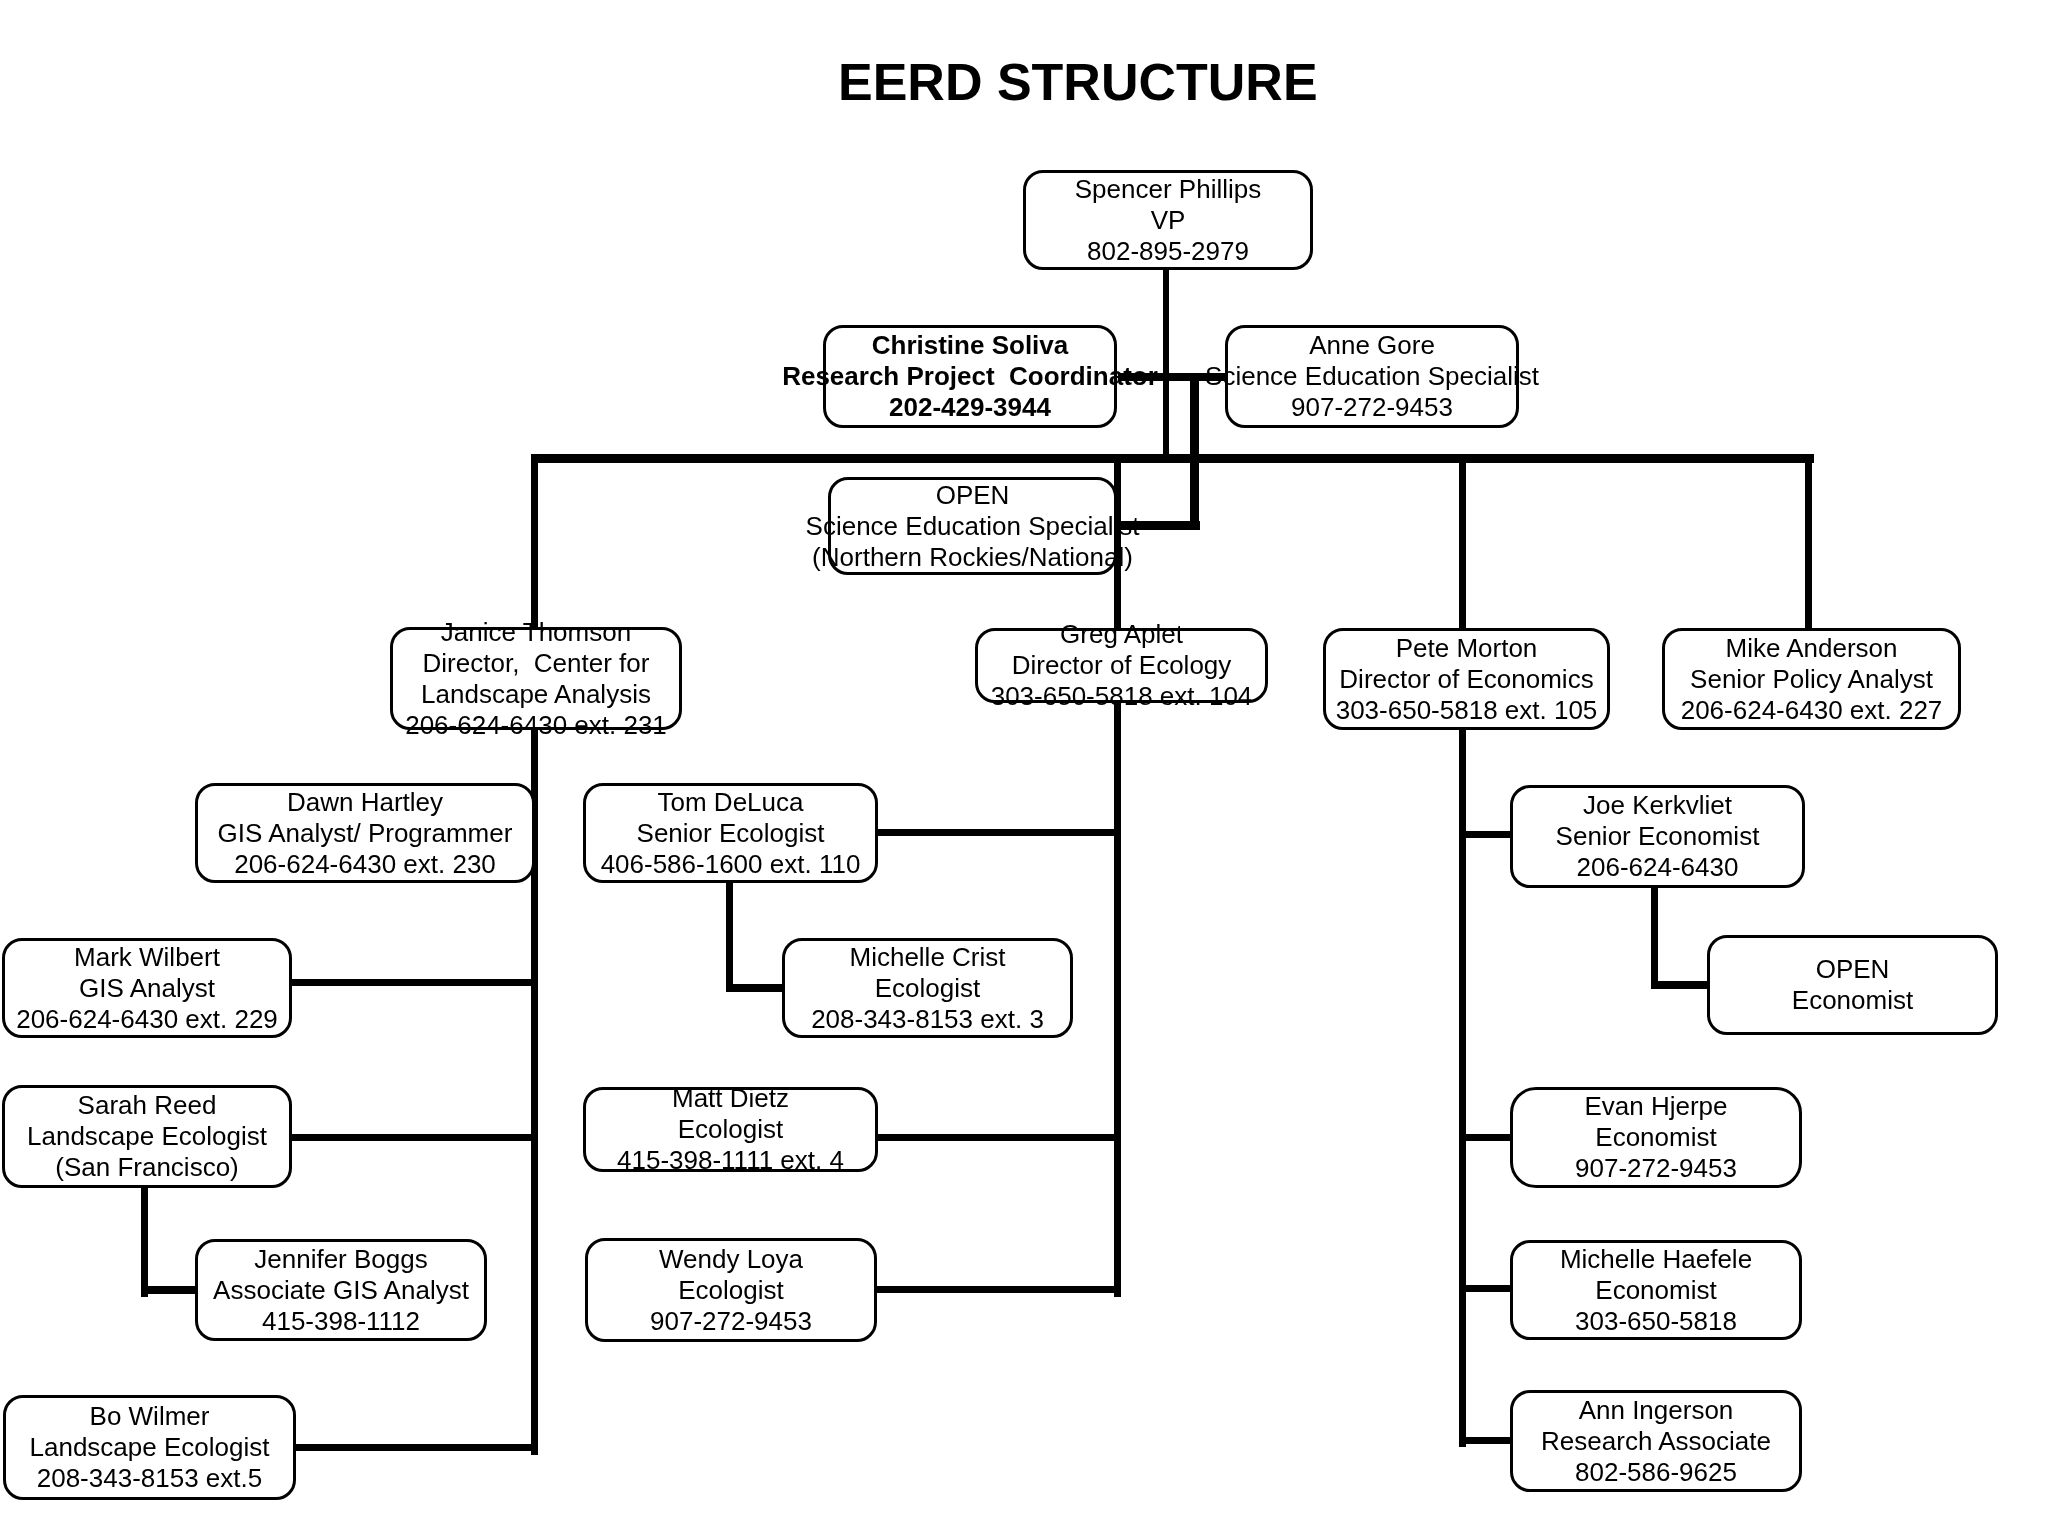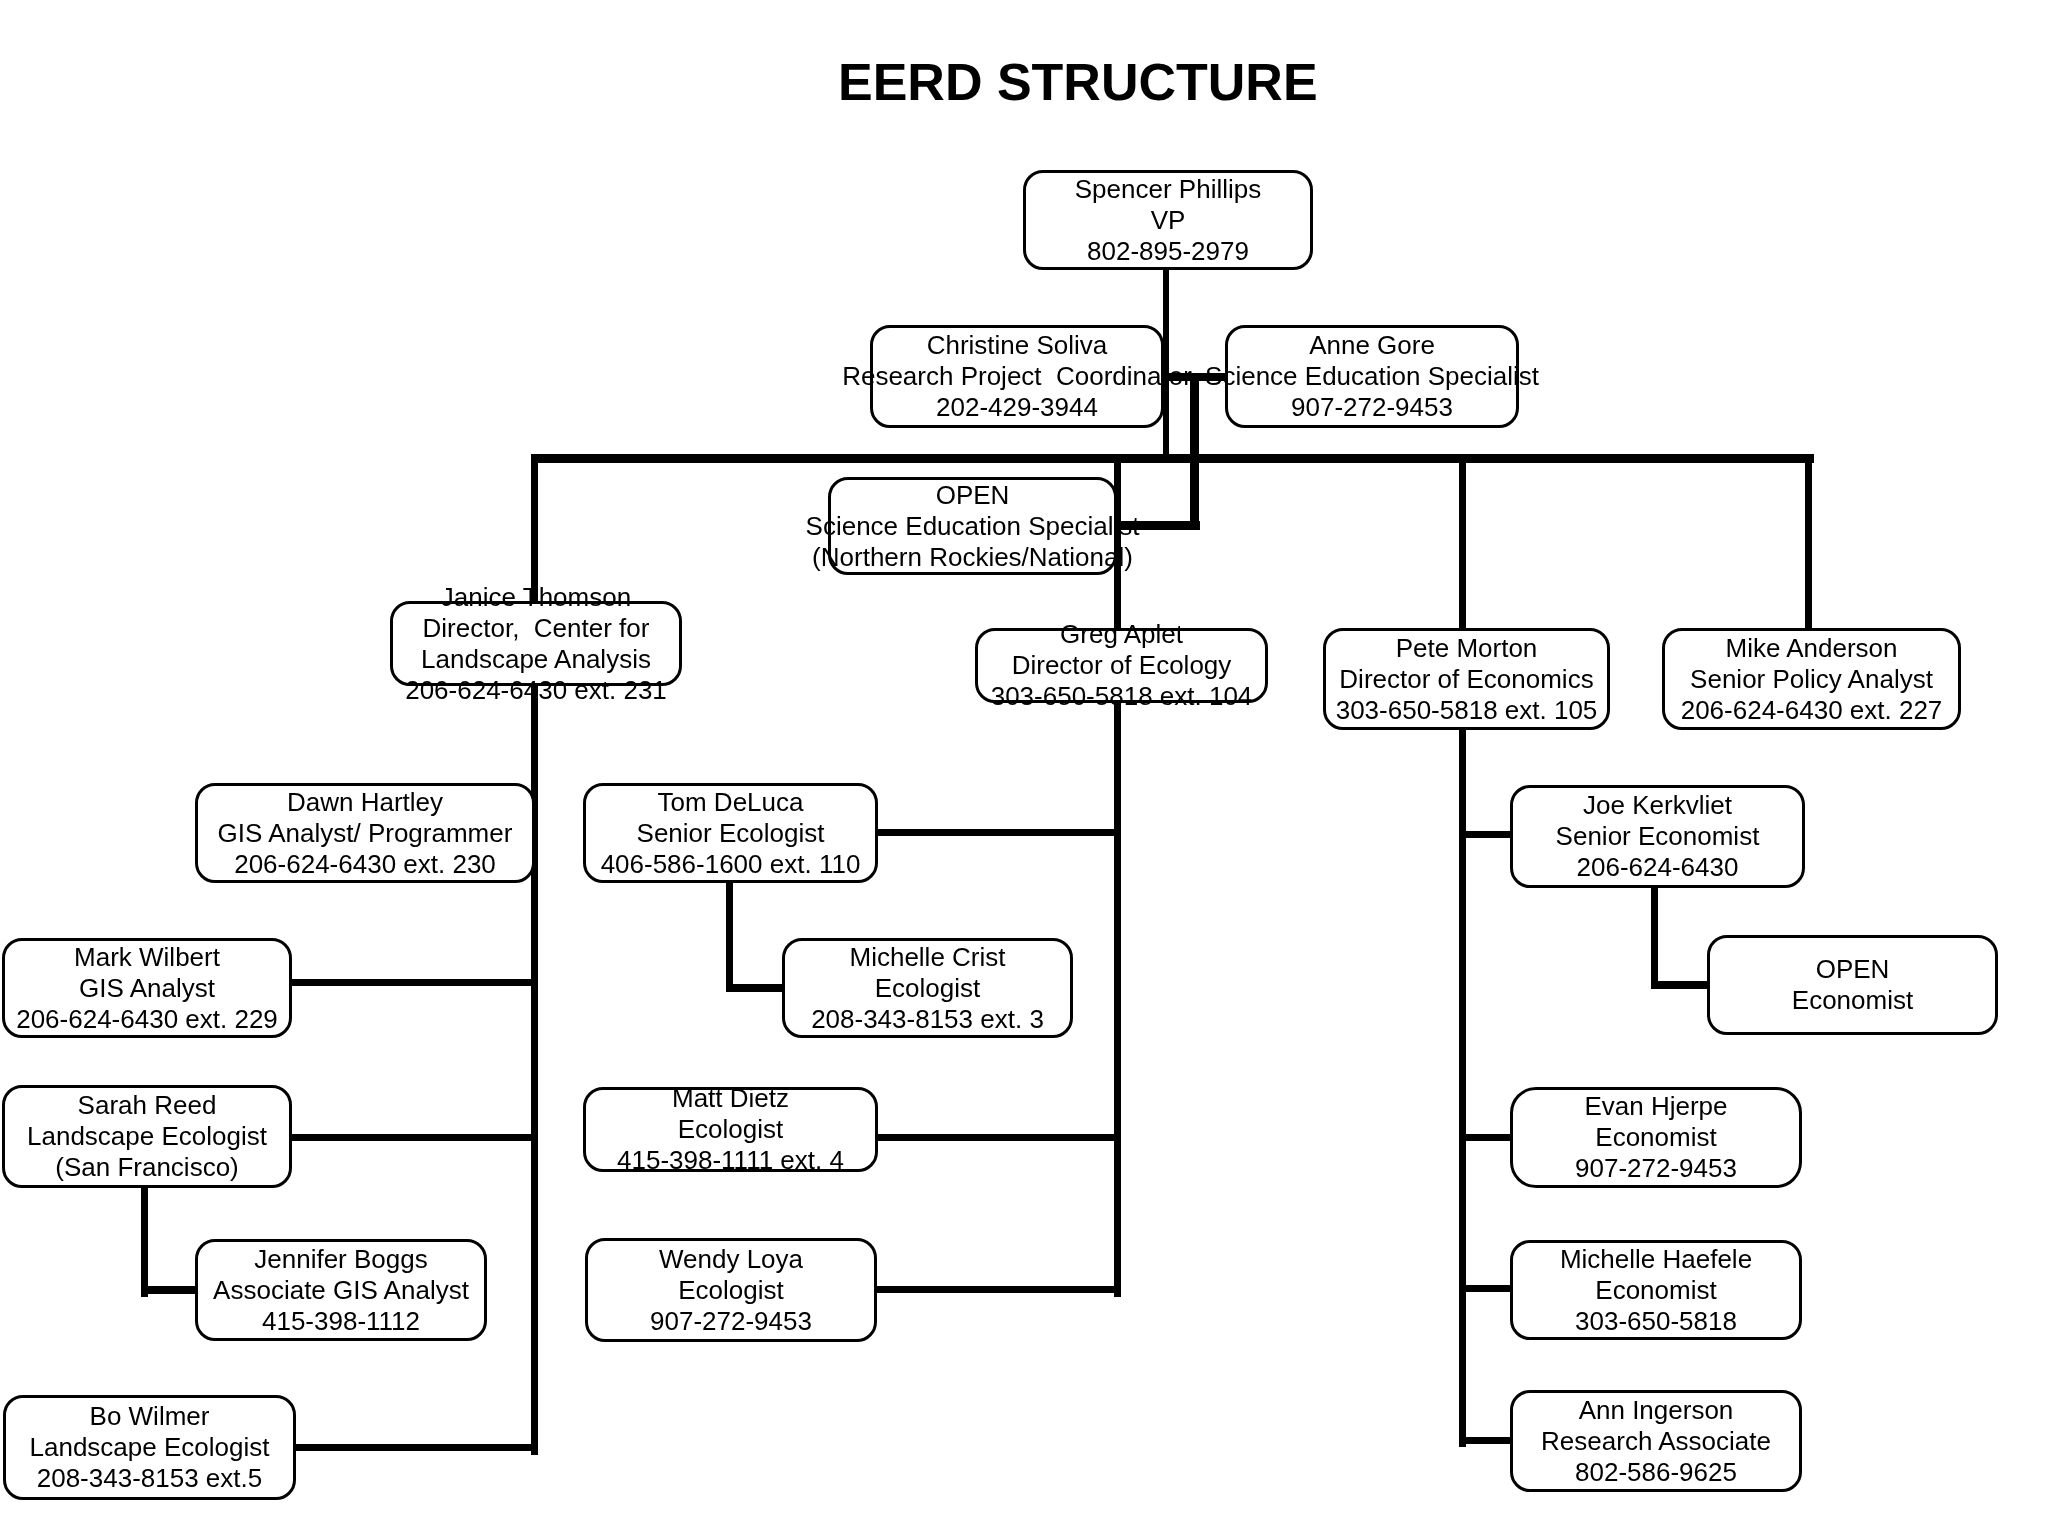--- a/index.html
+++ b/index.html
@@ -84,39 +84,39 @@
   <div class="ln" style="left:1461px;top:1285px;width:52px;height:7px;"></div>
   <div class="ln" style="left:292px;top:1444px;width:243px;height:7px;"></div>
   <div class="ln" style="left:1461px;top:1437px;width:52px;height:7px;"></div>
 
   <div class="node" style="left:1023px;top:170px;width:290px;height:100px;">
     <span class="nl">Spencer Phillips</span>
     <span class="nl">VP</span>
     <span class="nl">802-895-2979</span>
   </div>
 
-  <div class="node" style="left:870px;top:325px;width:294px;height:103px;">
+  <div class="node" style="left:823px;top:325px;width:294px;height:103px;font-weight:bold;">
     <span class="nl">Christine Soliva</span>
     <span class="nl">Research Project  Coordinator</span>
     <span class="nl">202-429-3944</span>
   </div>
 
   <div class="node" style="left:1225px;top:325px;width:294px;height:103px;">
     <span class="nl">Anne Gore</span>
     <span class="nl">Science Education Specialist</span>
     <span class="nl">907-272-9453</span>
   </div>
 
   <div class="node" style="left:828px;top:477px;width:289px;height:98px;">
     <span class="nl">OPEN</span>
     <span class="nl">Science Education Specialist</span>
     <span class="nl">(Northern Rockies/National)</span>
   </div>
 
-  <div class="node" style="left:390px;top:601px;width:292px;height:85px;">
+  <div class="node" style="left:390px;top:627px;width:292px;height:103px;">
     <span class="nl">Janice Thomson</span>
     <span class="nl">Director,  Center for</span>
     <span class="nl">Landscape Analysis</span>
     <span class="nl">206-624-6430 ext. 231</span>
   </div>
 
   <div class="node" style="left:975px;top:628px;width:293px;height:75px;">
     <span class="nl">Greg Aplet</span>
     <span class="nl">Director of Ecology</span>
     <span class="nl">303-650-5818 ext. 104</span>

